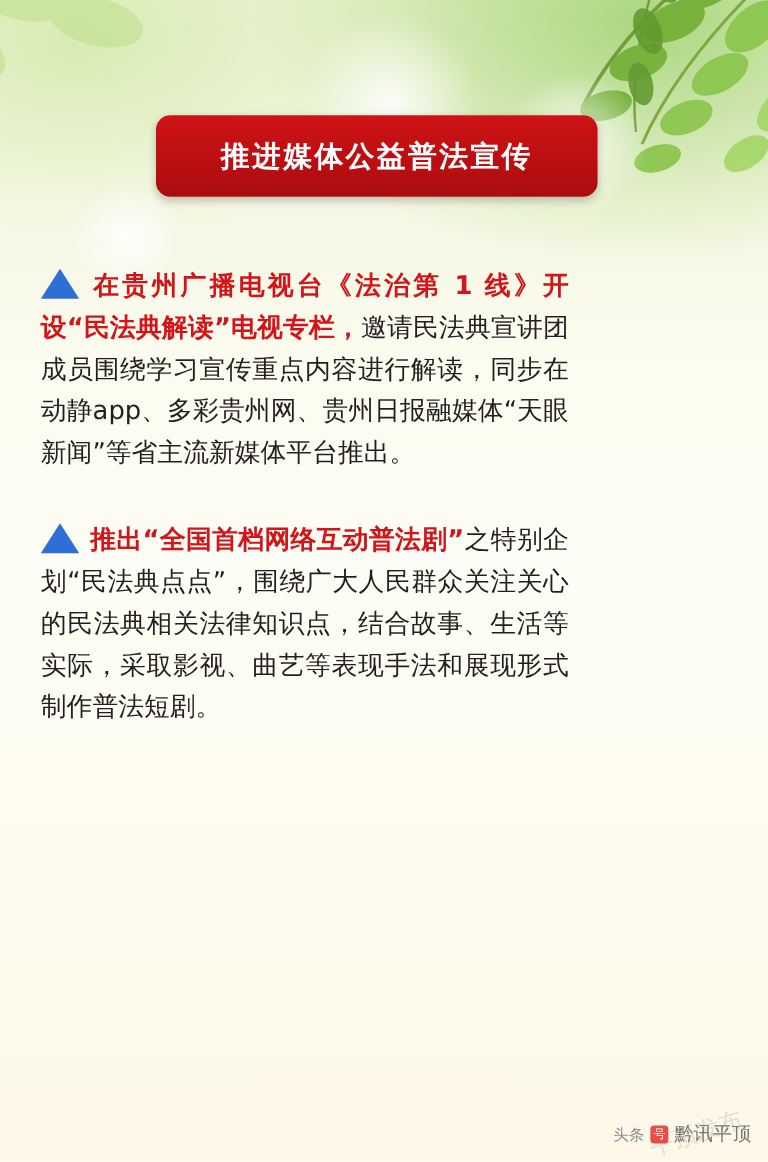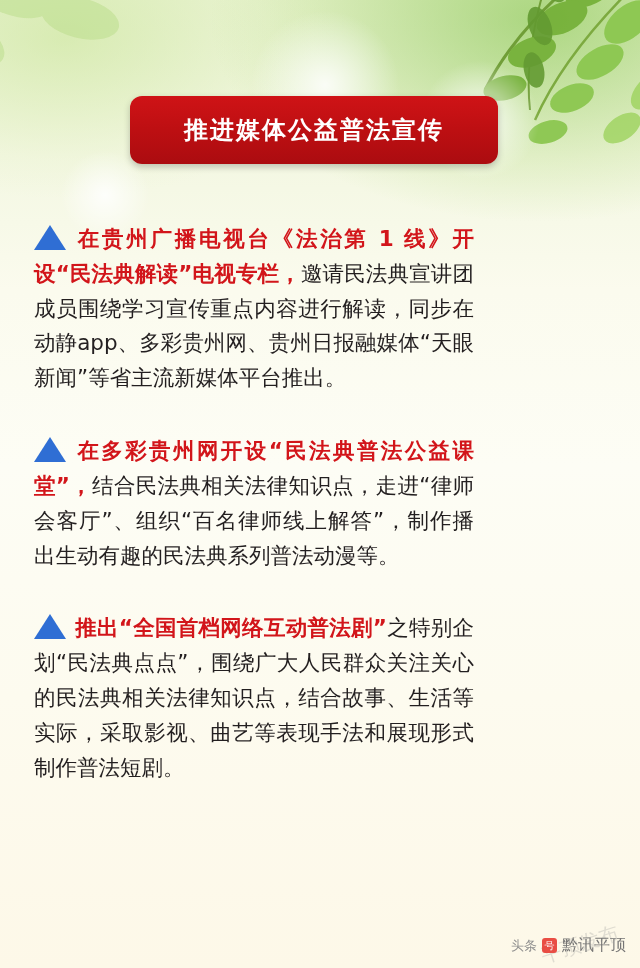--- a/index.html
+++ b/index.html
@@ -211,25 +211,20 @@
   </div>
 
   <div class="content">
 
     <div class="para">
       <p class="p1">
         <span class="triangle"></span><span class="hl">在贵州广播电视台《法治第 1 线》开设“民法典解读”电视专栏，</span><span>邀请民法典宣讲团成员围绕学习宣传重点内容进行解读，同步在动静app、多彩贵州网、贵州日报融媒体“天眼新闻”等省主流新媒体平台推出。</span>
       </p>
     </div>
 
-    <div class="para">
-      <p class="p2">
-        <span class="triangle"></span><span class="hl">在多彩贵州网开设“民法典普法公益课堂”，</span><span>结合民法典相关法律知识点，走进“律师会客厅”、组织“百名律师线上解答”，制作播出生动有趣的民法典系列普法动漫等。</span>
-      </p>
-    </div>
 
     <div class="para">
       <p class="p3">
         <span class="triangle"></span><span class="hl">推出“全国首档网络互动普法剧”</span><span>之特别企划“民法典点点”，围绕广大人民群众关注关心的民法典相关法律知识点，结合故事、生活等实际，采取影视、曲艺等表现手法和展现形式制作普法短剧。</span>
       </p>
     </div>
 
   </div>
 
   <div class="wm-diag">平顶发布</div>

